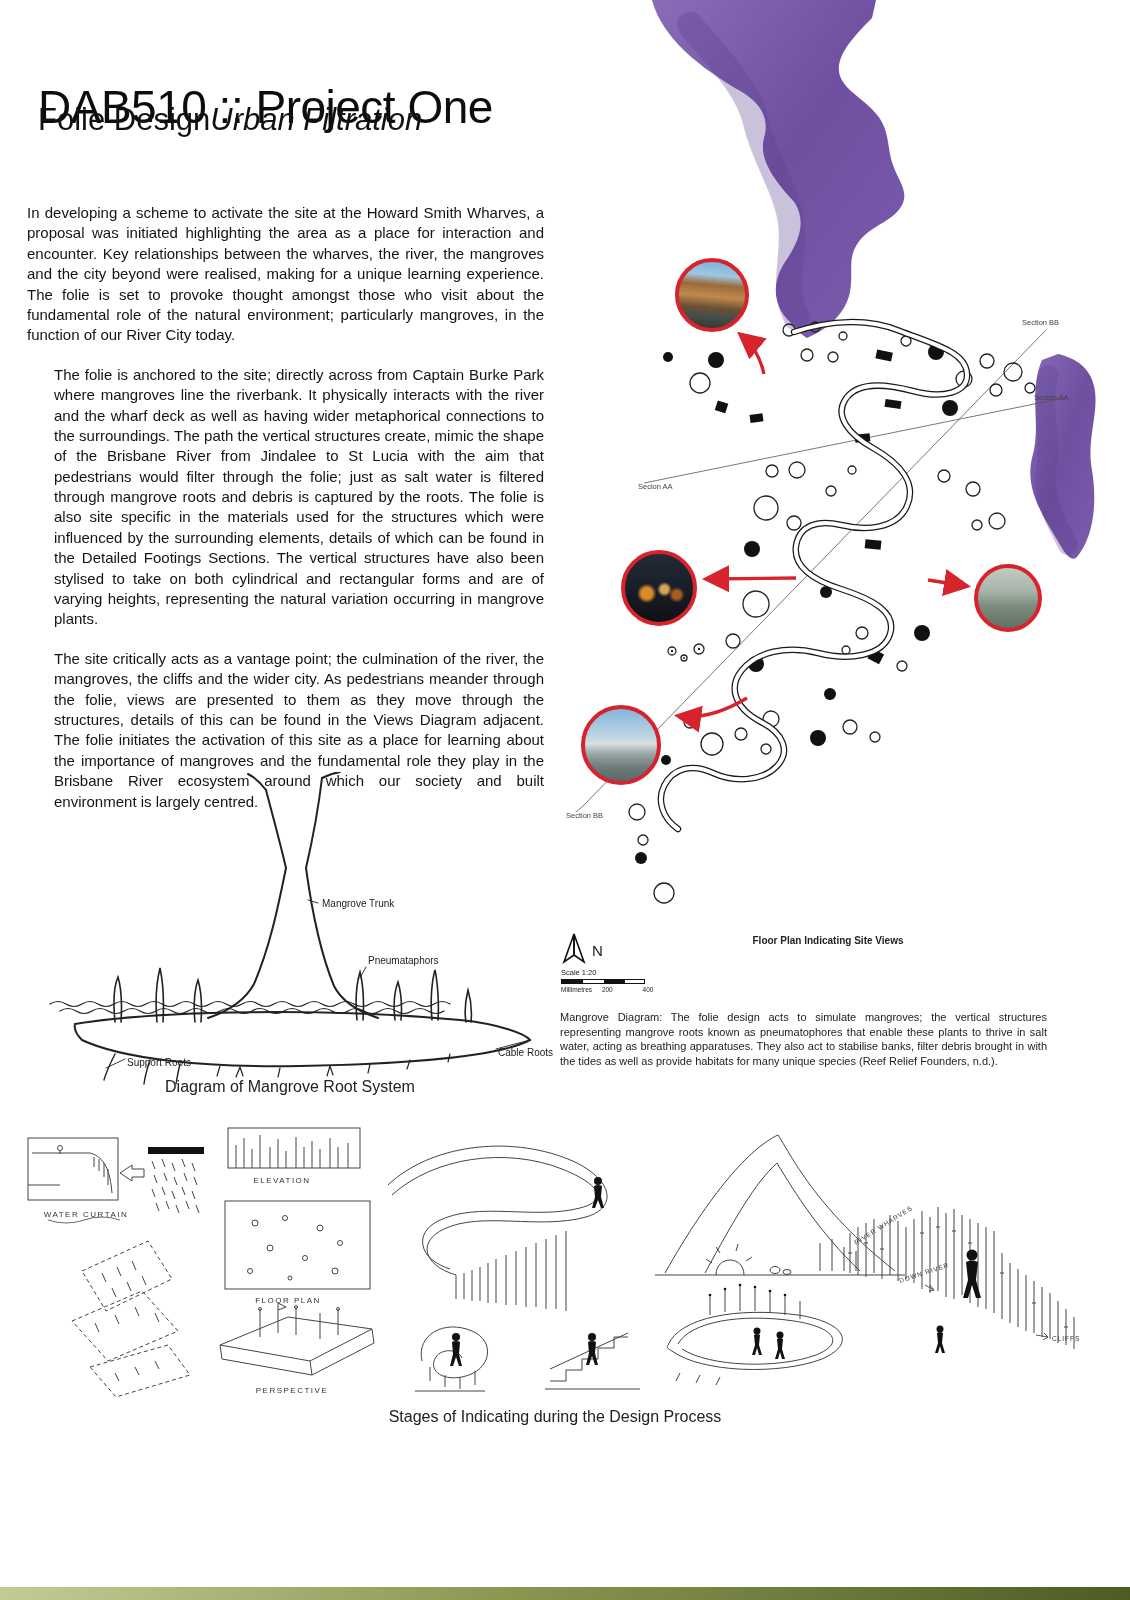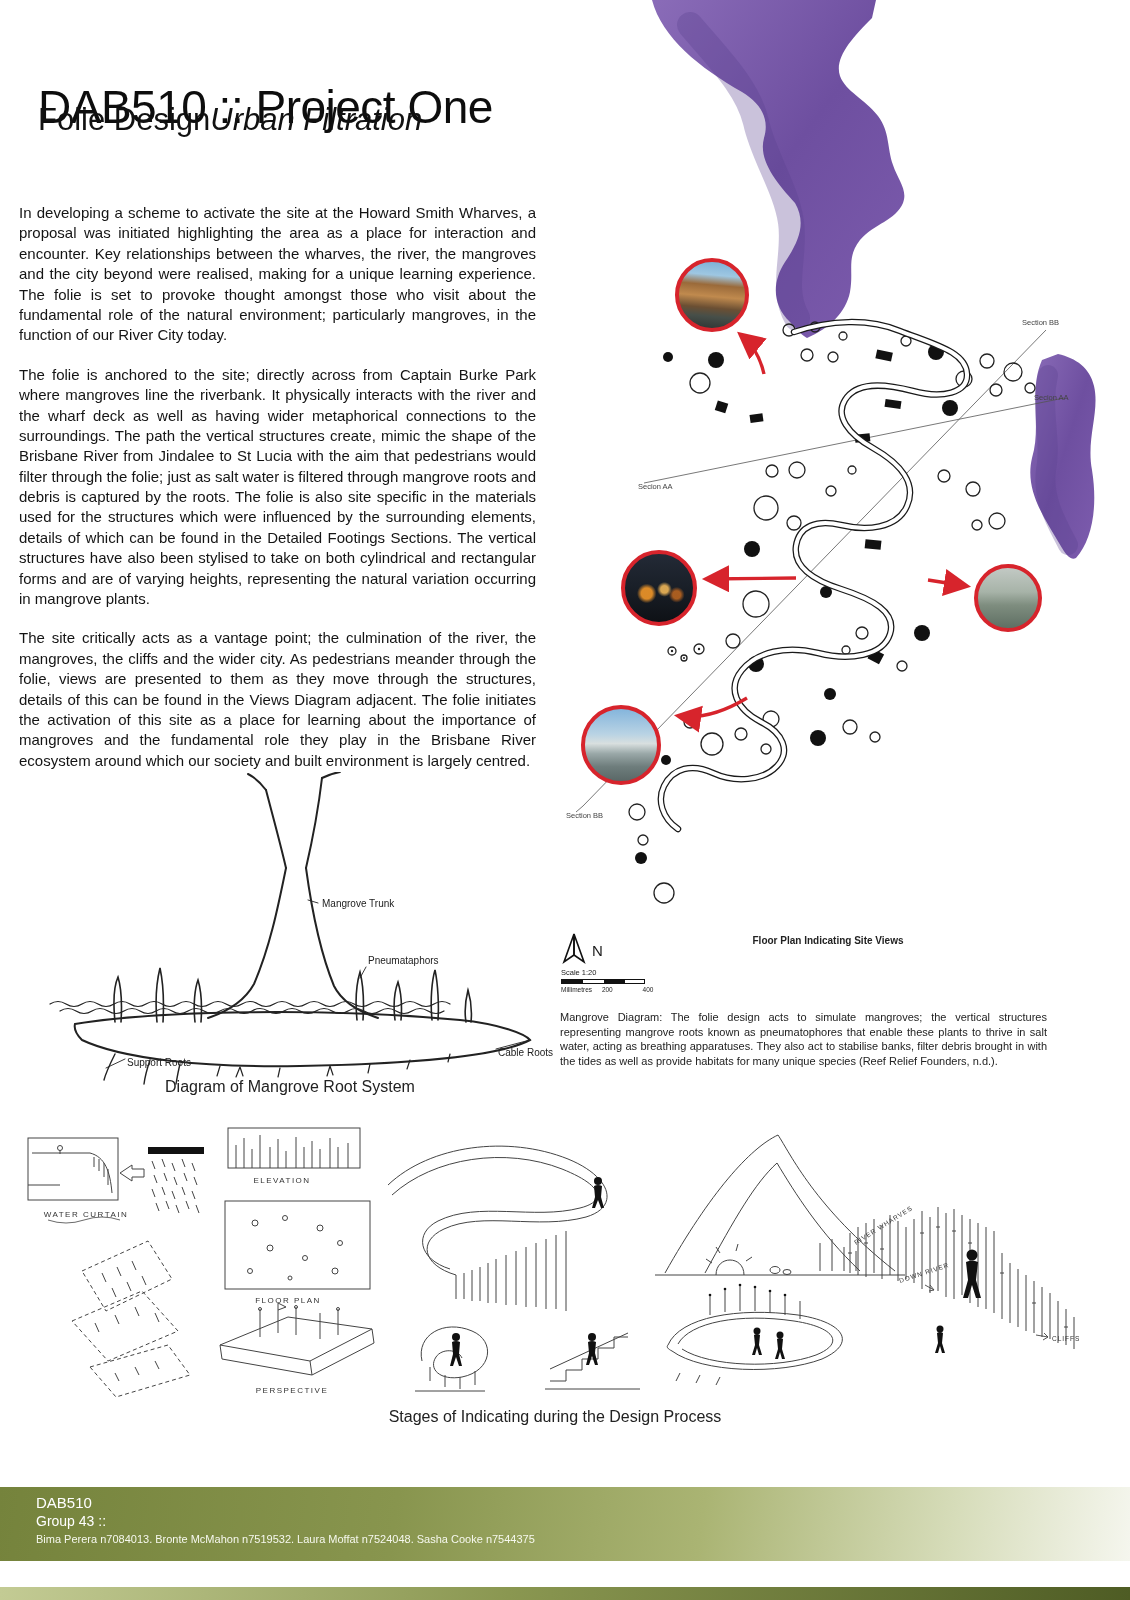--- a/index.html
+++ b/index.html
@@ -7,21 +7,21 @@
   .page {
     position:relative; width:1130px; height:1600px; margin:0 auto;
     background:#ffffff; overflow:hidden;
     font-family:"Liberation Sans", sans-serif; color:#1a1a1a;
   }
   .abs { position:absolute; }
   .title { font-size:46px; color:#0d0d0d; letter-spacing:-0.5px; }
   .subtitle { font-size:31px; color:#111; }
   .subtitle .em { font-style:italic; }
   .bodycol { width:517px; font-size:15px; line-height:1.36; text-align:justify; color:#141414; }
-  .bodycol p + p { margin-top:19px; }
+  .bodycol p + p { margin-top:19px;margin-left:27px; }
   .photo { position:absolute; border-radius:50%; border:4px solid #d7242c; z-index:5; }
   .caption { font-size:16px; color:#222; text-align:center; }
   .capbold { font-weight:bold; font-size:10px; }
   .smallnote { width:487px; font-size:11px; line-height:1.32; color:#222; text-align:justify; }
   svg text { font-family:"Liberation Sans", sans-serif; fill:#333; }
   .seclab { font-size:7.5px; fill:#444; }
   .hand { font-size:8px; letter-spacing:1.5px; fill:#333; }
   .hand2 { font-size:6.5px; letter-spacing:1px; fill:#333; }
   .diaglab { font-size:10px; fill:#222; }
   .footer-band {
@@ -40,21 +40,21 @@
 </head>
 <body>
 
 <div class="page">
 
   <div class="abs title" style="left:38px; top:44px;margin-top:36px;">DAB510 :: Project One</div>
   <div class="abs subtitle" style="left:38px; top:102px;">
     <span>Folie Design</span><span class="em">Urban Filtration</span>
   </div>
 
-  <div class="abs bodycol" style="left:19px; top:203px;">
+  <div class="abs bodycol" style="left:27px; top:203px;">
     <p>In developing a scheme to activate the site at the Howard Smith Wharves, a proposal was initiated highlighting the area as a place for interaction and encounter. Key relationships between the wharves, the river, the mangroves and the city beyond were realised, making for a unique learning experience. The folie is set to provoke thought amongst those who visit about the fundamental role of the natural environment; particularly mangroves, in the function of our River City today.</p>
     <p>The folie is anchored to the site; directly across from Captain Burke Park where mangroves line the riverbank. It physically interacts with the river and the wharf deck as well as having wider metaphorical connections to the surroundings. The path the vertical structures create, mimic the shape of the Brisbane River from Jindalee to St Lucia with the aim that pedestrians would filter through the folie; just as salt water is filtered through mangrove roots and debris is captured by the roots. The folie is also site specific in the materials used for the structures which were influenced by the surrounding elements, details of which can be found in the Detailed Footings Sections. The vertical structures have also been stylised to take on both cylindrical and rectangular forms and are of varying heights, representing the natural variation occurring in mangrove plants.</p>
     <p>The site critically acts as a vantage point; the culmination of the river, the mangroves, the cliffs and the wider city. As pedestrians meander through the folie, views are presented to them as they move through the structures, details of this can be found in the Views Diagram adjacent. The folie initiates the activation of this site as a place for learning about the importance of mangroves and the fundamental role they play in the Brisbane River ecosystem around which our society and built environment is largely centred.</p>
   </div>
 
   <svg class="abs" style="left:540px; top:0;" width="590" height="1010" viewBox="540 0 590 1010">
     <defs>
       <linearGradient id="purpleGrad" x1="0" y1="0" x2="1" y2="1">
         <stop offset="0" stop-color="#8a6cb8"></stop>
         <stop offset="0.5" stop-color="#6e4fa0"></stop>
@@ -342,20 +342,15 @@
     <text class="hand" x="66" y="94" text-anchor="middle">WATER CURTAIN</text>
     <text class="hand" x="262" y="60" text-anchor="middle">ELEVATION</text>
     <text class="hand" x="268" y="180" text-anchor="middle">FLOOR PLAN</text>
     <text class="hand" x="272" y="270" text-anchor="middle">PERSPECTIVE</text>
     <text class="hand2" x="836" y="122" transform="rotate(-32 836 122)">RIVER WHARVES</text>
     <text class="hand2" x="880" y="160" transform="rotate(-18 880 160)">DOWN RIVER</text>
     <text class="hand2" x="1032" y="218">CLIFFS</text>
   </svg>
   <div class="abs caption" style="left:380px; top:1408px; width:350px;">Stages of Indicating during the Design Process</div>
 
-  <div class="footer-band">
-    <div class="l1">DAB510</div>
-    <div class="l2">Group 43 ::</div>
-    <div class="l3">Bima Perera n7084013. Bronte McMahon n7519532. Laura Moffat n7524048. Sasha Cooke n7544375</div>
-  </div>
   <div class="footer-strip"></div>
 
 </div>
 
 </body></html>

